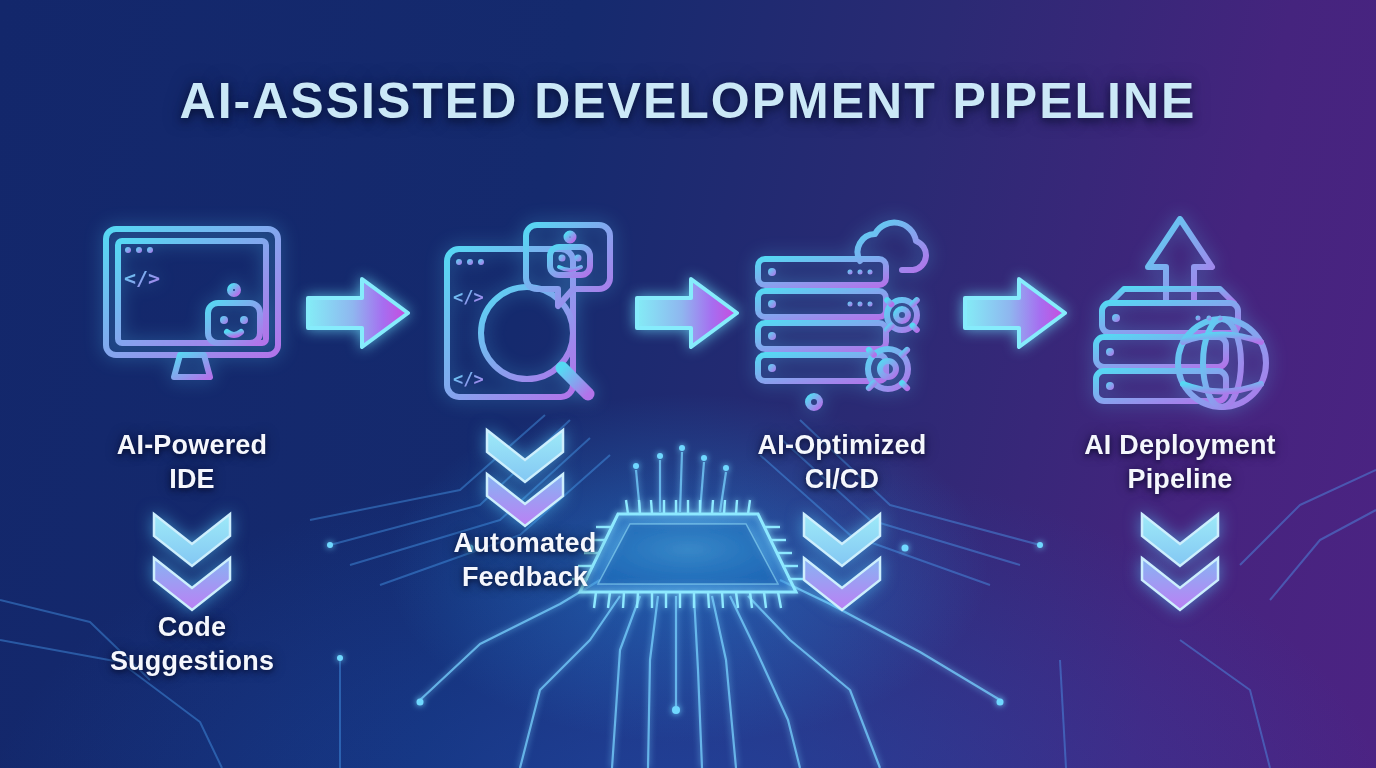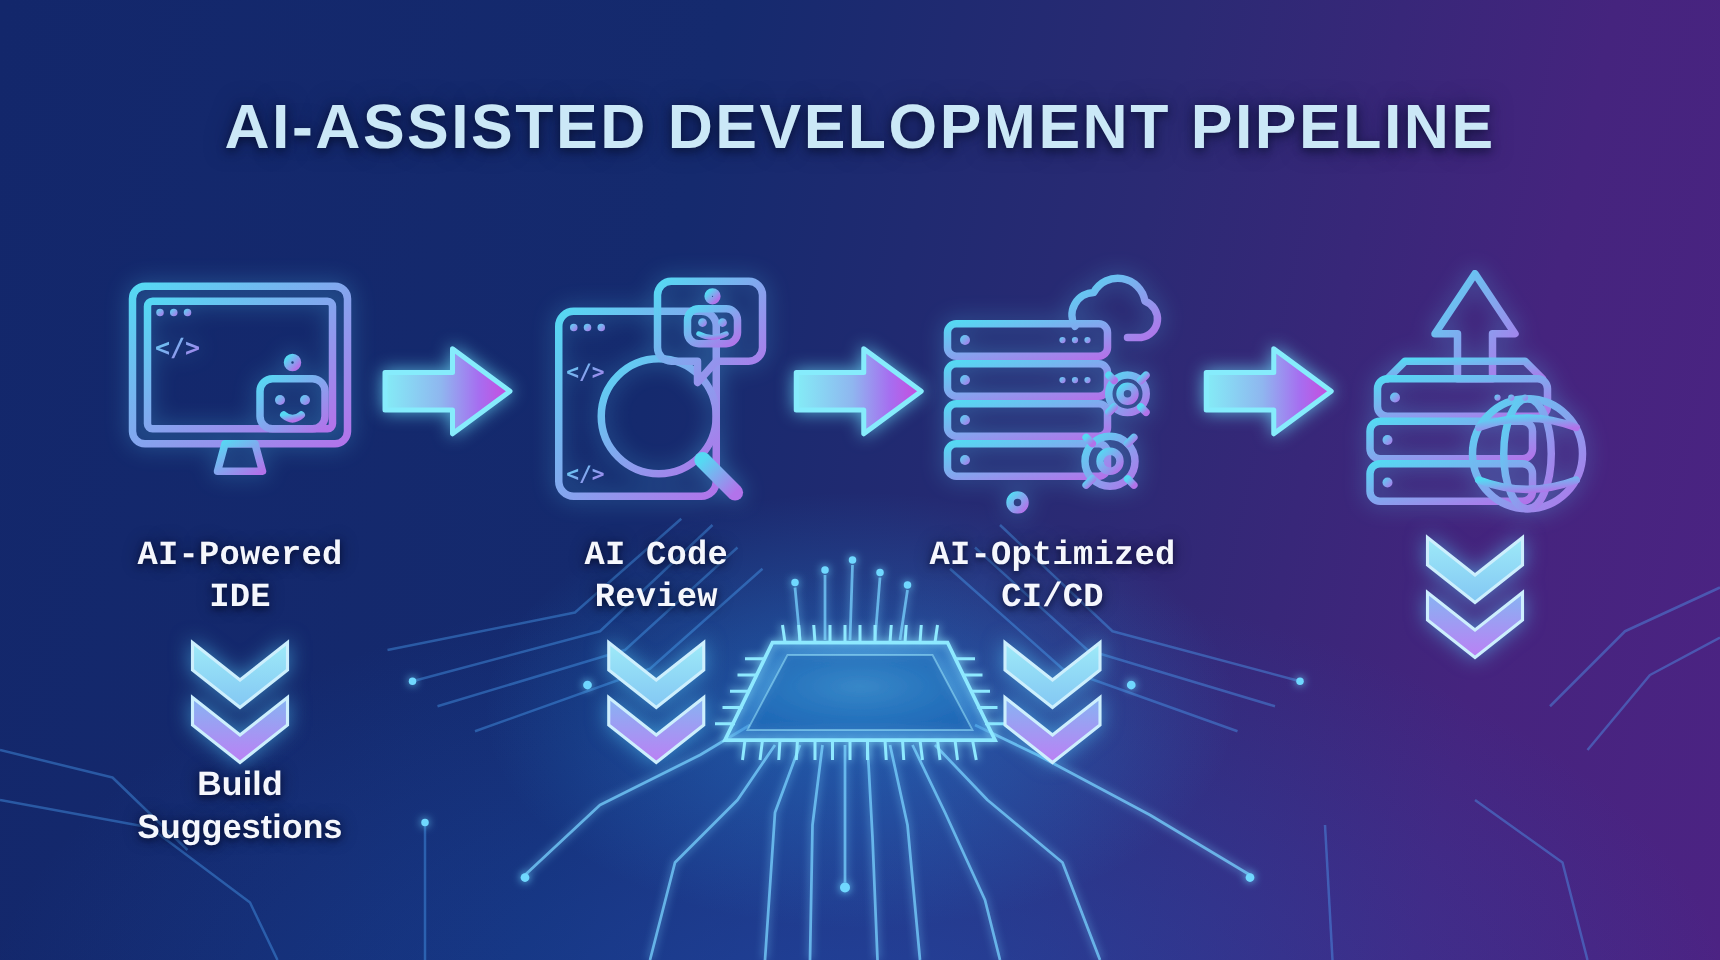--- a/index.html
+++ b/index.html
@@ -18,21 +18,20 @@
     text-shadow:0 3px 8px rgba(4,8,30,0.6),0 0 18px rgba(10,20,60,0.5);
   }
   .stage{position:absolute;top:210px;width:320px;text-align:center;}
   .stage-1{left:32px}.stage-2{left:365px}.stage-3{left:682px}.stage-4{left:1020px}
   .icon-box{height:202px;display:flex;align-items:center;justify-content:center;}
   .icon-box svg{width:200px;height:200px;filter:drop-shadow(0 0 9px rgba(90,210,255,0.38));}
   .stage-label{
     margin-top:16px;min-height:68px;white-space:pre-line;
     font-size:27px;font-weight:700;line-height:1.26;color:#f5f7fd;letter-spacing:.2px;
     text-shadow:0 2px 5px rgba(4,8,30,0.65),0 0 14px rgba(4,8,30,0.45);
-    font-family:Liberation Mono, monospace;
   }
   .chev-box{margin-top:14px;height:96px;display:flex;align-items:flex-start;justify-content:center;}
   .chev-box svg{width:92px;height:104px;filter:drop-shadow(0 0 8px rgba(90,210,255,0.55));}
   .result-label{
     margin-top:4px;white-space:pre-line;
     font-size:27px;font-weight:700;line-height:1.26;color:#f5f7fd;letter-spacing:.2px;
     text-shadow:0 2px 5px rgba(4,8,30,0.65),0 0 14px rgba(4,8,30,0.45);
   }
   .flow-arrow{position:absolute;top:271px;width:112px;height:84px;}
   .flow-arrow svg{width:112px;height:84px;filter:drop-shadow(0 0 7px rgba(110,230,255,0.7));}
@@ -217,21 +216,21 @@
             </linearGradient>
           <linearGradient id="c2" x1="0" y1="0" x2="0" y2="1">
             <stop offset="0" stop-color="#86b4f2"></stop>
               <stop offset="1" stop-color="#bb80f4"></stop>
             </linearGradient>
         </defs>
         <path d="M8,4 L46,34 L84,4 L84,26 L46,56 L8,26 Z" fill="url(#c1)" stroke="#cdeffd" stroke-width="2.5"></path>
         <path d="M8,48 L46,78 L84,48 L84,70 L46,100 L8,70 Z" fill="url(#c2)" stroke="#cdeffd" stroke-width="2.5"></path>
       </svg>
     </div>
-    <div class="result-label">Build
+    <div class="result-label">Code
 Suggestions</div>
   </div>
 
   <div class="stage stage-2">
     <div class="icon-box">
       <svg viewBox="0 0 200 200">
         <defs>
             <linearGradient id="g2" x1="0" y1="0" x2="1" y2="1">
           <stop offset="0" stop-color="#55d9f3"></stop>
               <stop offset="1" stop-color="#b273ea"></stop>
@@ -263,28 +262,28 @@
           <circle cx="34" cy="51" r="3"></circle>
             <circle cx="45" cy="51" r="3"></circle>
             <circle cx="56" cy="51" r="3"></circle>
           <circle cx="137" cy="47" r="3.5"></circle>
             <circle cx="153" cy="47" r="3.5"></circle>
           <text class="code" x="28" y="92" font-size="17" fill="url(#g2)">&lt;/&gt;</text>
           <text class="code" x="28" y="174" font-size="17" fill="url(#g2)">&lt;/&gt;</text>
         </g>
       </svg>
     </div>
-    <div class="stage-label">AI Code
-Review</div>
     <div class="chev-box">
       <svg viewBox="0 0 92 104">
         <path d="M8,4 L46,34 L84,4 L84,26 L46,56 L8,26 Z" fill="url(#c1)" stroke="#cdeffd" stroke-width="2.5"></path>
         <path d="M8,48 L46,78 L84,48 L84,70 L46,100 L8,70 Z" fill="url(#c2)" stroke="#cdeffd" stroke-width="2.5"></path>
       </svg>
     </div>
+    <div class="result-label">Automated
+Feedback</div>
   </div>
 
   <div class="stage stage-3">
     <div class="icon-box">
       <svg viewBox="0 0 200 200">
         <defs>
             <linearGradient id="g3" x1="0" y1="0" x2="1" y2="1">
           <stop offset="0" stop-color="#55d9f3"></stop>
               <stop offset="1" stop-color="#b273ea"></stop>
         </linearGradient>
@@ -381,20 +380,22 @@
         <g class="icd" fill="url(#g4)">
           <circle cx="36" cy="107" r="4"></circle>
             <circle cx="30" cy="141" r="4"></circle>
             <circle cx="30" cy="175" r="4"></circle>
           <circle cx="118" cy="107" r="2.5"></circle>
             <circle cx="129" cy="107" r="2.5"></circle>
             <circle cx="140" cy="107" r="2.5"></circle>
         </g>
       </svg>
     </div>
+    <div class="stage-label">AI Deployment
+Pipeline</div>
     <div class="chev-box">
       <svg viewBox="0 0 92 104">
         <path d="M8,4 L46,34 L84,4 L84,26 L46,56 L8,26 Z" fill="url(#c1)" stroke="#cdeffd" stroke-width="2.5"></path>
         <path d="M8,48 L46,78 L84,48 L84,70 L46,100 L8,70 Z" fill="url(#c2)" stroke="#cdeffd" stroke-width="2.5"></path>
       </svg>
     </div>
   </div>
 
   <div class="flow-arrow arrow-1">
     <svg viewBox="0 0 112 84">

